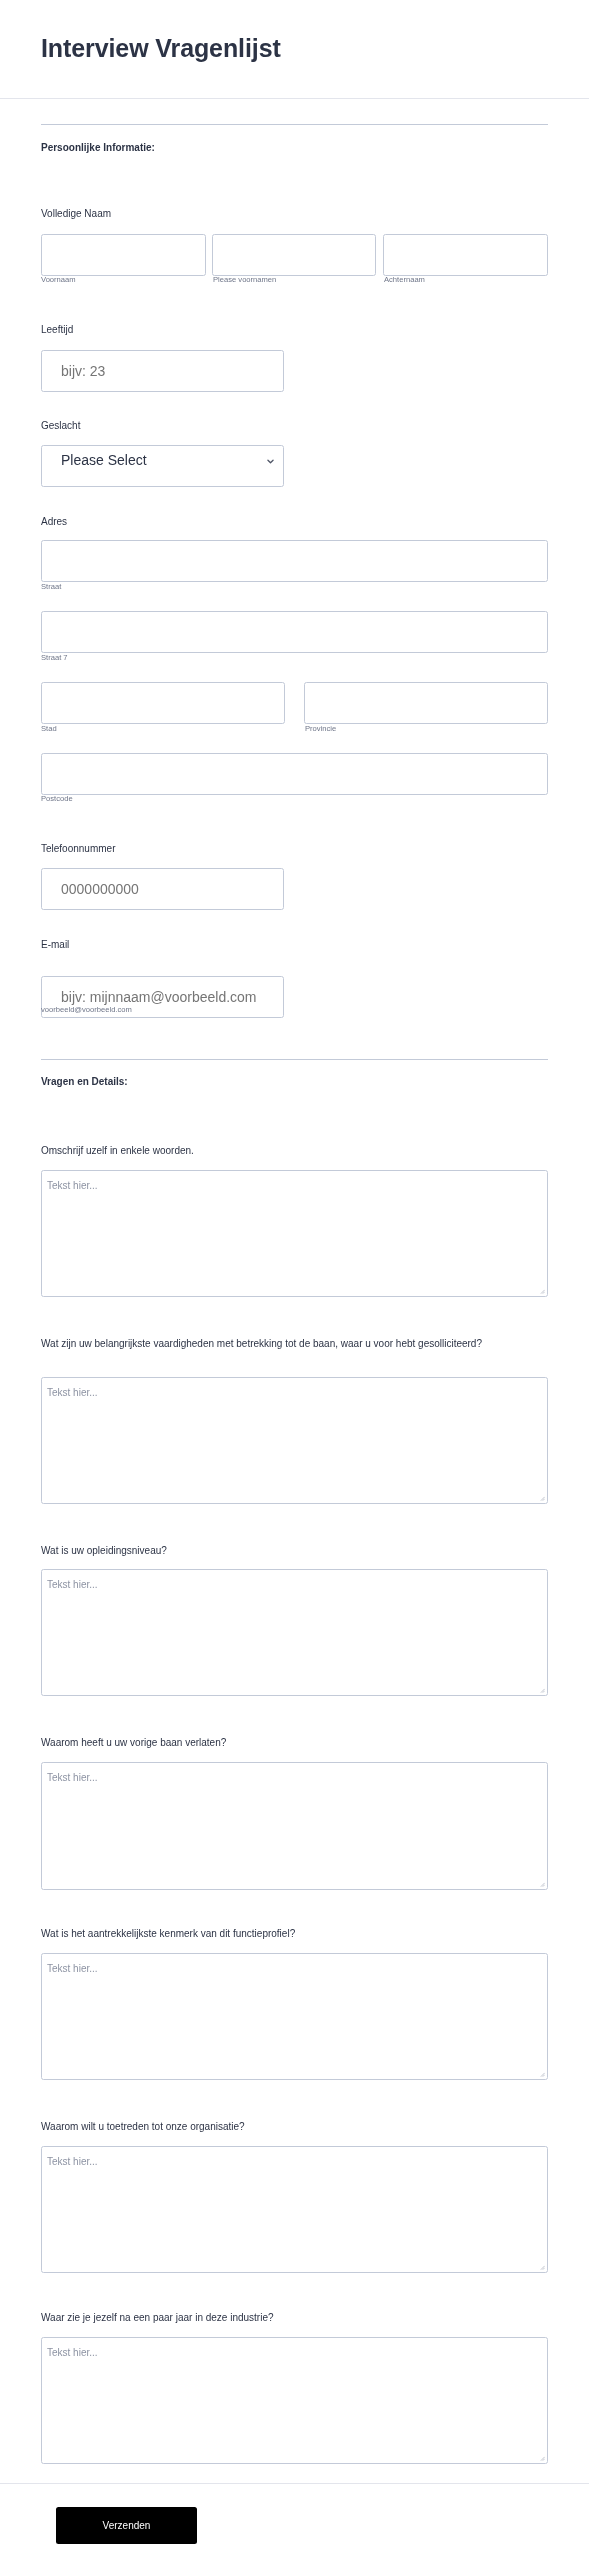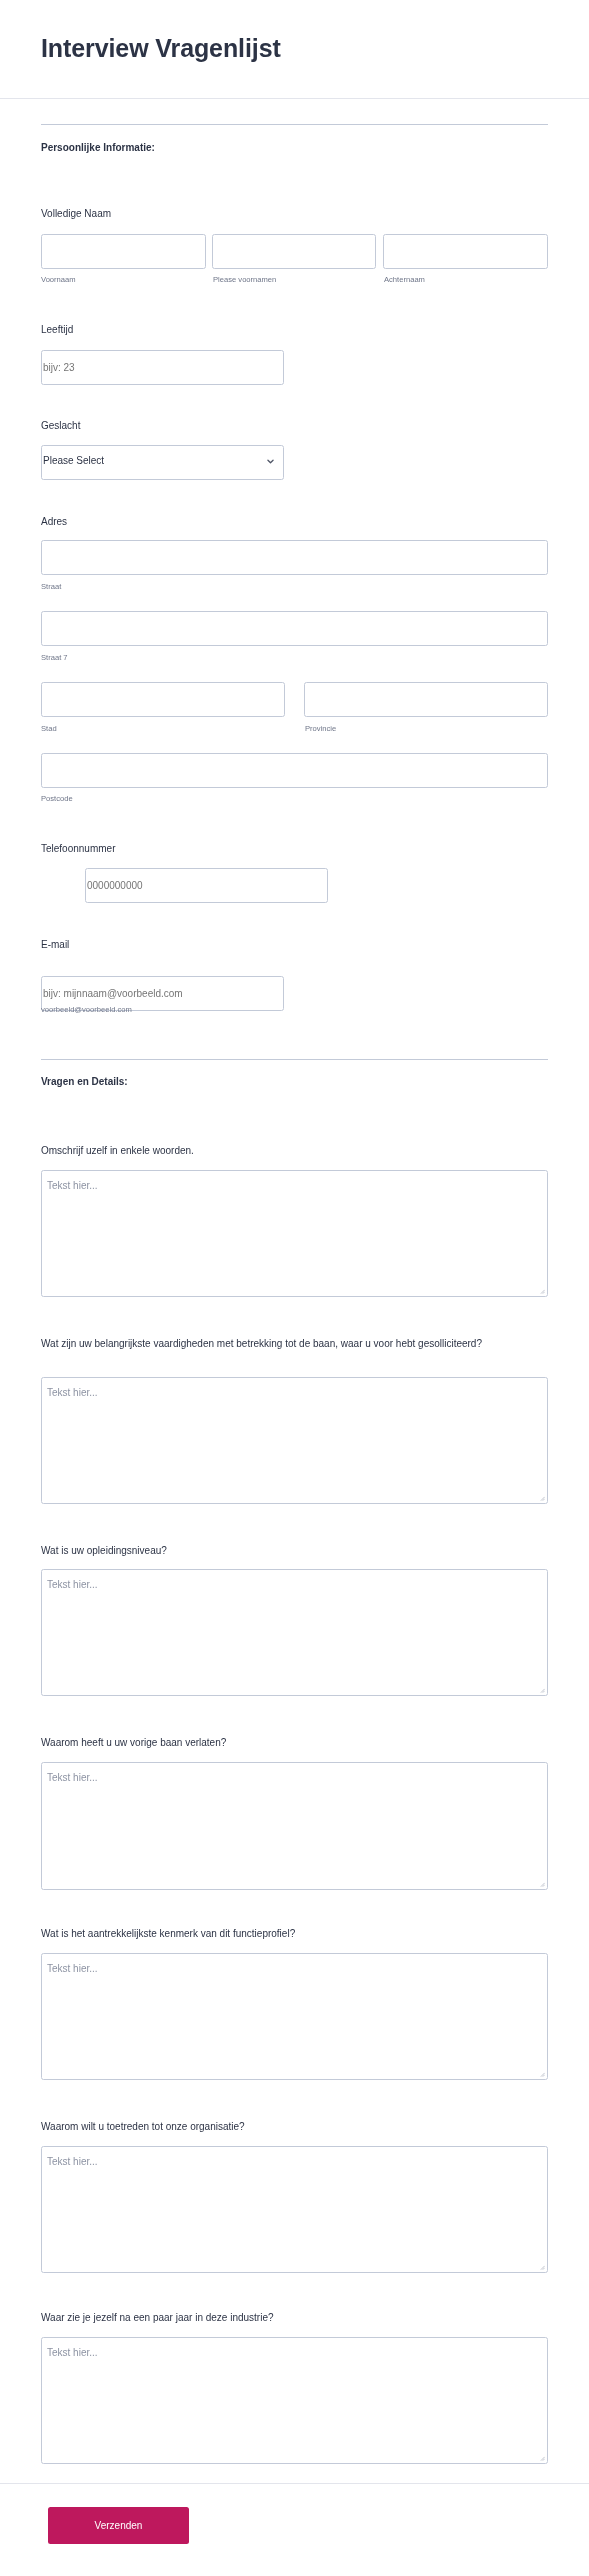--- a/index.html
+++ b/index.html
@@ -5,27 +5,27 @@
   * { box-sizing: border-box; margin: 0; padding: 0; }
   html, body { width: 589px; height: 2576px; background: #ffffff; overflow: hidden; }
   body { position: relative; font-family: "Liberation Sans", "DejaVu Sans", sans-serif; color: #2c3345; }
   .abs { position: absolute; }
   .title { left: 41px; top: 33px; font-size: 25px; font-weight: 700; color: #2c3345; letter-spacing: -0.1px; line-height: 30px; }
   .hdr-divider { left: 0; top: 98px; width: 589px; height: 0.6px; background: #e3e5ec; }
   .sec-divider { left: 41px; width: 507px; height: 1.3px; background: #c3cad8; }
   .sec-heading { left: 41px; font-size: 10px; font-weight: 700; color: #2c3345; line-height: 12.7px; }
   .label { left: 41px; font-size: 10px; color: #2c3345; line-height: 12.7px; }
   .sublabel { font-size: 7.6px; color: #6f7689; line-height: 9px; }
-  .input { position: absolute; height: 35px; border: 0.6px solid #c3cad8; border-radius: 2.5px; background: #fff; font-size: 10px; color: #8d93a3; padding: 0 1px; line-height: 29px; font-family: "Liberation Sans", "DejaVu Sans", sans-serif; }
+  .input { position: absolute; height: 42px; border: 0.6px solid #c3cad8; border-radius: 2.5px; background: #fff; font-size: 14px; color: #8d93a3; padding: 0 19px; line-height: 29px; font-family: "Liberation Sans", "DejaVu Sans", sans-serif; }
   .input.select { color: #2c3345; }
   .chevron { position: absolute; right: 7.6px; top: 10.8px; width: 9px; height: 9px; }
   .textarea { position: absolute; left: 41px; width: 507px; border: 0.6px solid #c3cad8; border-radius: 2.5px; background: #fff; font-size: 10px; color: #8d93a3; padding: 9px 5px; line-height: 12.7px; }
   .grip { position: absolute; right: 1.9px; bottom: 1.9px; width: 6.3px; height: 6.3px; }
   .footer-divider { left: 0; top: 2483px; width: 589px; height: 0.6px; background: #e3e5ec; }
-  .submit { left: 48px; top: 2507px; width: 141px; height: 37px; background: #be185d; border-radius: 2.5px; color: #fff; font-size: 10px; display: flex; align-items: center; justify-content: center; border: none; font-family: "Liberation Sans", "DejaVu Sans", sans-serif; }
+  .submit { left: 56px; top: 2507px; width: 141px; height: 37px; background: #000000; border-radius: 2.5px; color: #fff; font-size: 10px; display: flex; align-items: center; justify-content: center; border: none; font-family: "Liberation Sans", "DejaVu Sans", sans-serif; }
 </style>
 </head>
 <body>
 
 <h1 class="abs title">Interview Vragenlijst</h1>
 <div class="abs hdr-divider"></div>
 
 <div class="abs sec-divider" style="top:124px"></div>
 <div class="abs sec-heading" style="top:142px">Persoonlijke Informatie:</div>
 
@@ -54,21 +54,21 @@
 <input class="input" style="left: 41px; top: 611px; width: 507px;" value="">
 <div class="abs sublabel" style="left:41px;top:653px">Straat 7</div>
 <input class="input" style="left: 41px; top: 682px; width: 244px;" value="">
 <input class="input" style="left: 304px; top: 682px; width: 244px;" value="">
 <div class="abs sublabel" style="left:41px;top:724px">Stad</div>
 <div class="abs sublabel" style="left:305px;top:724px">Provincie</div>
 <input class="input" style="left: 41px; top: 753px; width: 507px;" value="">
 <div class="abs sublabel" style="left:41px;top:794px">Postcode</div>
 
 <div class="abs label" style="top:843px">Telefoonnummer</div>
-<input class="input" style="left: 41px; top: 868px; width: 243px; margin-left: 44px;" placeholder="0000000000">
+<input class="input" style="left: 41px; top: 868px; width: 243px;" placeholder="0000000000">
 
 <div class="abs label" style="top:939px">E-mail</div>
 <input class="input" style="left: 41px; top: 964px; width: 243px; margin-top: 12px;" placeholder="bijv: mijnnaam@voorbeeld.com">
 <div class="abs sublabel" style="left:41px;top:1005px">voorbeeld@voorbeeld.com</div>
 
 <div class="abs sec-divider" style="top:1059px"></div>
 <div class="abs sec-heading" style="top:1076px">Vragen en Details:</div>
 
 <div class="abs label" style="top:1145px">Omschrijf uzelf in enkele woorden.</div>
 <div class="textarea" style="top:1170px;height:127px">

